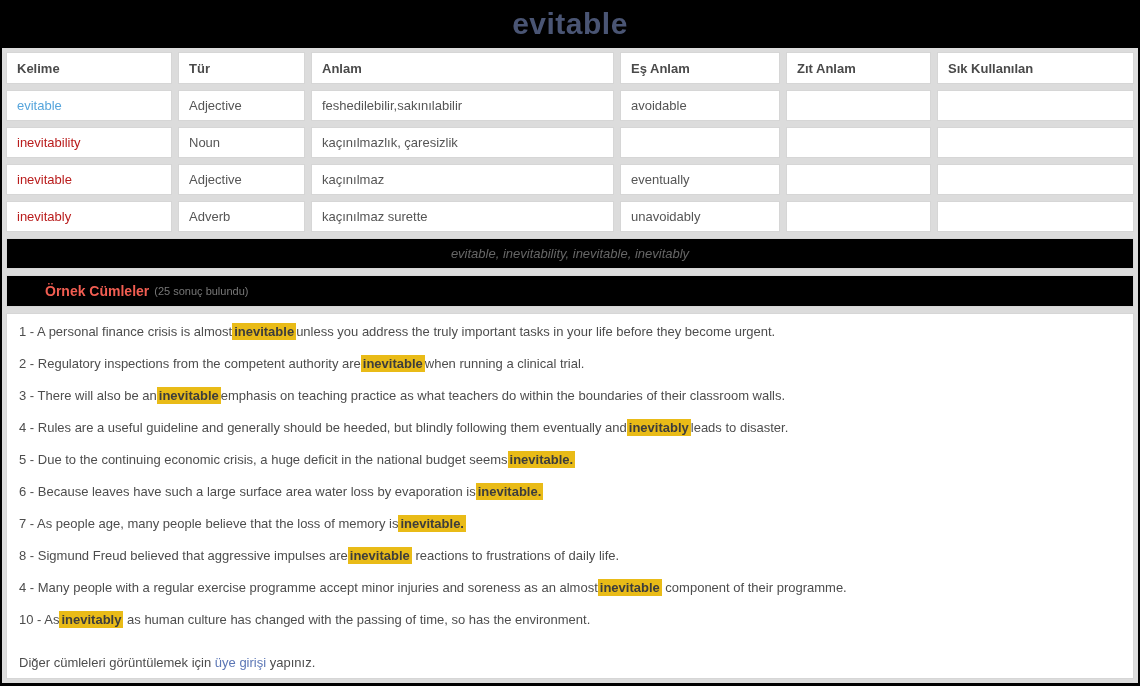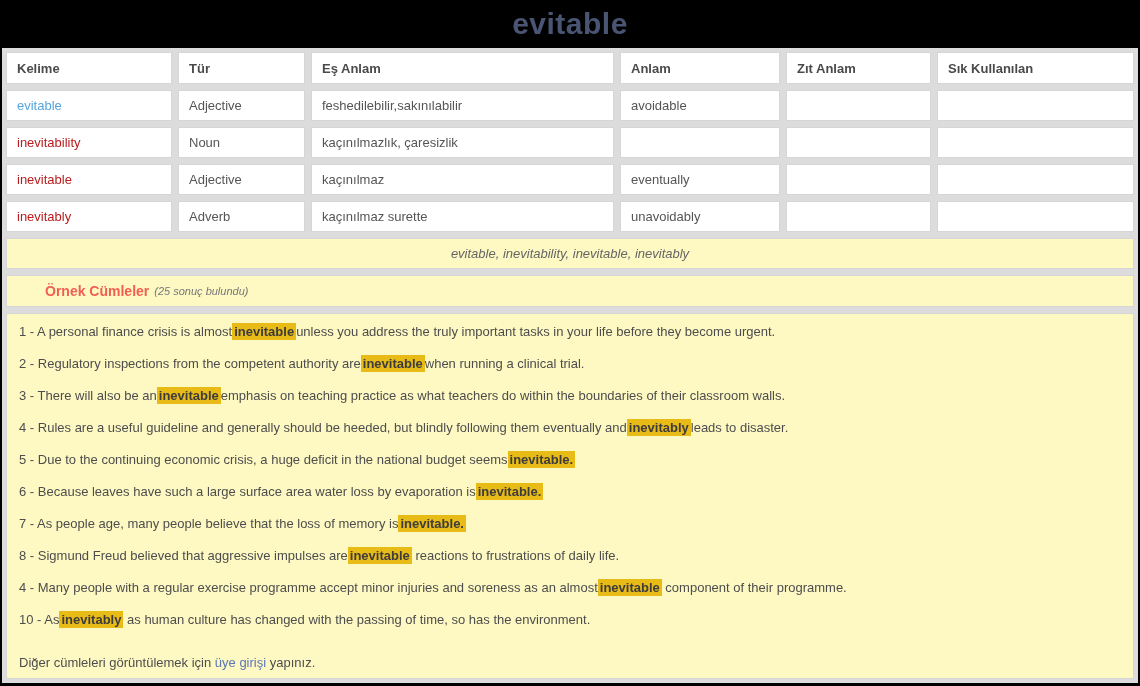--- a/index.html
+++ b/index.html
@@ -47,21 +47,21 @@
     padding:0 10px;
     font-size:13px;
     color:#555;
     overflow:hidden;
     white-space:nowrap;
   }
   .cell.head{font-weight:700;color:#4a4a4a;font-size:13px;}
   .cell.word{font-weight:400;color:#b91c1c;}
   .cell.word.link{font-weight:400;color:#56a5dc;cursor:pointer;}
   .row-cell{
-    background:#fef9c3;
+    background:#000000;
     border:1px solid #d6d6d6;
     box-sizing:border-box;
     display:flex;
     align-items:center;
     padding:0 12px;
     font-size:13px;
     color:#555;
   }
   .summary{
     height:31px;
@@ -71,26 +71,25 @@
   }
   .examples-header{height:32px;}
   .examples-title{
     color:#f25e52;
     font-weight:700;
     font-size:14px;
     margin-left:26px;
   }
   .examples-count{
     color:#777;
-    font-style:italic;
     font-size:11px;
     margin-left:5px;
   }
   .examples-box{
-    background:#fef9c3;
+    background:#ffffff;
     border:1px solid #d6d6d6;
     box-sizing:border-box;
     height:366px;
     padding:2px 12px 0 12px;
     overflow:hidden;
   }
   .sentence{
     line-height:32px;
     font-size:13px;
     color:#4d4d4d;
@@ -121,22 +120,22 @@
 
 <div class="title-band">
   <h1 class="page-title">evitable</h1>
 </div>
 
 <div class="content">
 
   <div class="grid" id="word-table">
       <div class="cell head">Kelime</div>
       <div class="cell head">Tür</div>
+      <div class="cell head">Anlam</div>
       <div class="cell head">Eş Anlam</div>
-      <div class="cell head">Anlam</div>
       <div class="cell head">Zıt Anlam</div>
       <div class="cell head">Sık Kullanılan</div>
       <div class="cell word link">evitable</div>
       <div class="cell">Adjective</div>
       <div class="cell">feshedilebilir,sakınılabilir</div>
       <div class="cell">avoidable</div>
       <div class="cell"></div>
       <div class="cell"></div>
       <div class="cell word">inevitability</div>
       <div class="cell">Noun</div>

